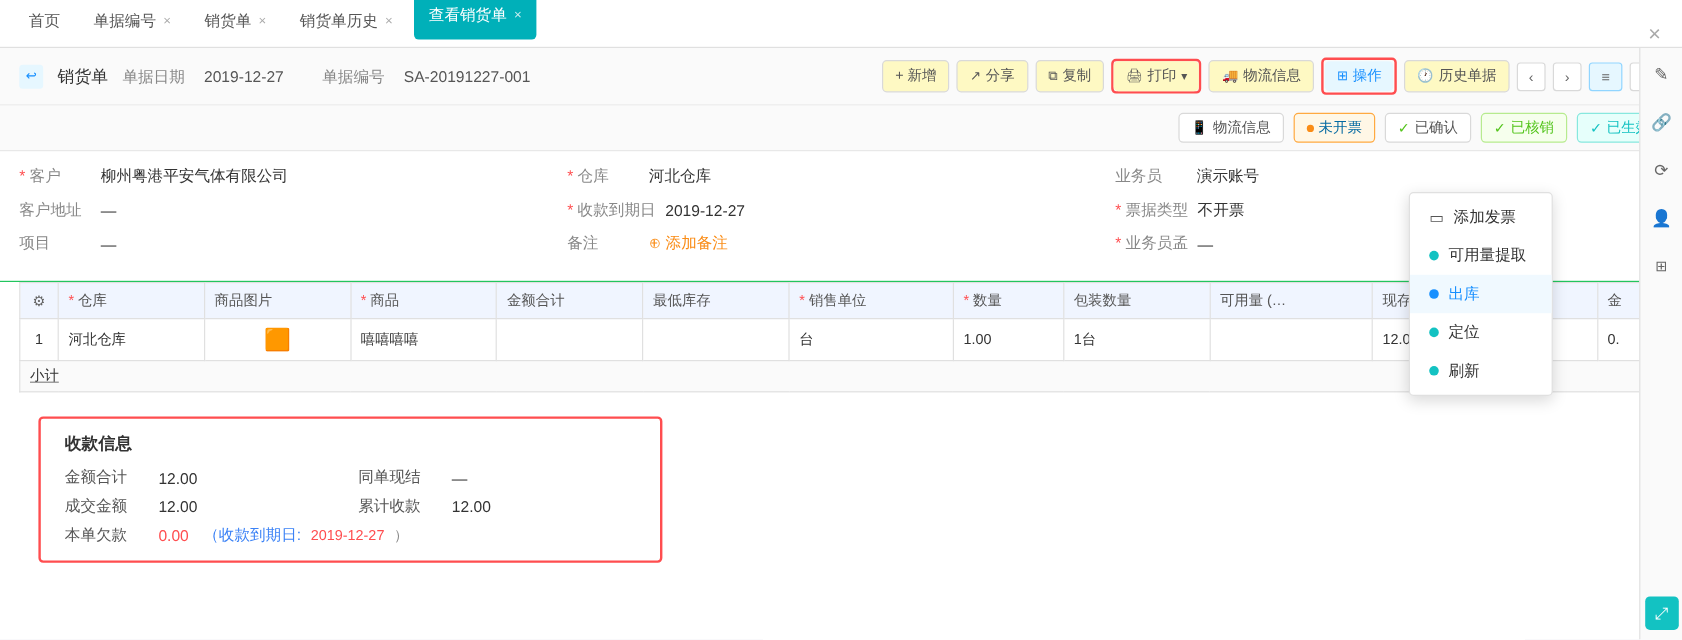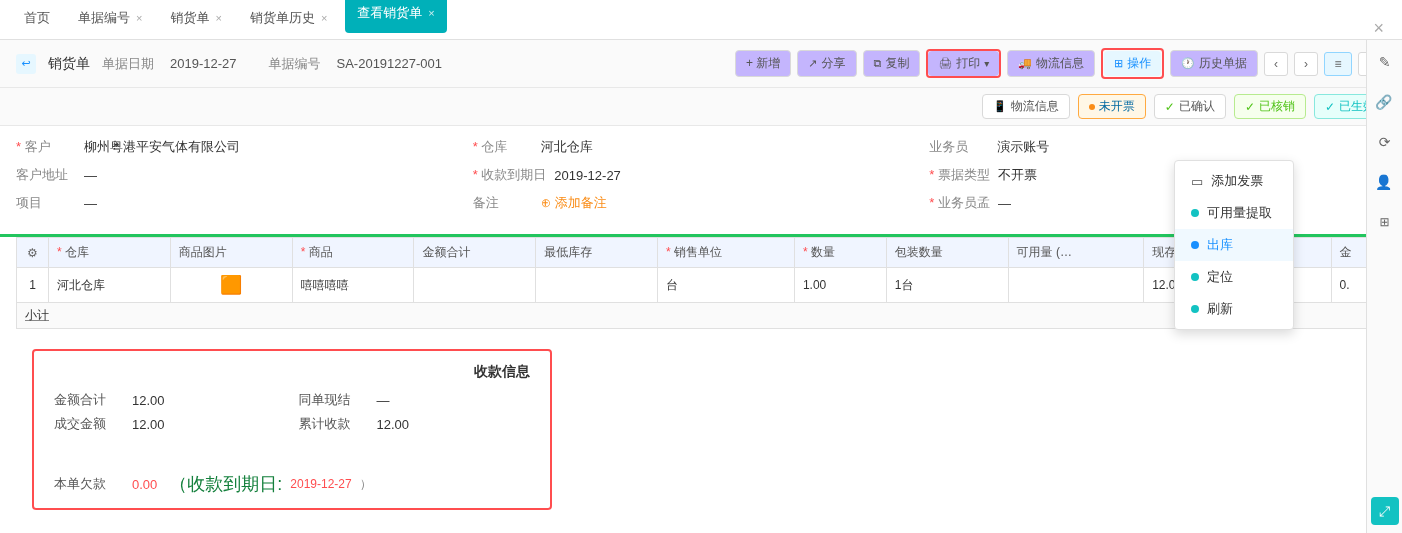--- a/index.html
+++ b/index.html
@@ -44,21 +44,21 @@
     }
     .doc-icon {
       width: 20px; height: 20px; background: #e6f7ff; border-radius: 3px;
       display: flex; align-items: center; justify-content: center;
       color: #1890ff; font-size: 11px;
     }
     .doc-title { font-size: 14px; color: #333; font-weight: 500; }
     .doc-meta { display: flex; align-items: center; gap: 16px; font-size: 13px; color: #555; }
     .toolbar-btn {
       display: flex; align-items: center; gap: 4px; padding: 4px 10px;
-      border: 1px solid #d9d9d9; background: #c4b5fd; border-radius: 4px;
+      border: 1px solid #d9d9d9; background: #fef9c3; border-radius: 4px;
       cursor: pointer; font-size: 12px; color: #555; white-space: nowrap;
     }
     .toolbar-nav-btn {
       width: 24px; height: 24px; border: 1px solid #d9d9d9; background: #fff;
       border-radius: 3px; cursor: pointer; display: flex; align-items: center; justify-content: center;
       font-size: 12px; color: #666;
     }
     .toolbar-view-btn {
       width: 28px; height: 24px; border: 1px solid #d9d9d9; background: #fff;
       border-radius: 3px; cursor: pointer; display: flex; align-items: center; justify-content: center;
@@ -74,21 +74,21 @@
     .status-btn {
       display: flex; align-items: center; gap: 4px; padding: 3px 10px;
       border: 1px solid #d9d9d9; background: #fff; border-radius: 4px;
       cursor: pointer; font-size: 12px; color: #555;
     }
     .status-btn-orange { background: #fff7e6; border-color: #ffa940; color: #0369a1; }
     .status-btn-green { background: #f6ffed; border-color: #b7eb8f; color: #52c41a; }
     .status-btn-green2 { background: #e6fffb; border-color: #87e8de; color: #13c2c2; }
 
     
-    .form-area { padding: 12px 16px; border-bottom: 3px solid #22c55e; }
+    .form-area { padding: 12px 16px; border-bottom: 1px solid #22c55e; }
     .form-row { display: flex; align-items: center; margin-bottom: 10px; gap: 0; }
     .form-field {
       display: flex; align-items: center; flex: 1; gap: 8px;
     }
     .form-label { color: #888; font-size: 13px; white-space: nowrap; min-width: 60px; }
     .form-label.required::before { content: '* '; color: #ff4d4f; }
     .form-value { color: #333; font-size: 13px; }
 
     
     .table-container { padding: 0 16px 8px; }
@@ -105,21 +105,21 @@
     .data-table tbody tr:nth-child(even) { background: #fafafa; }
     .data-table .sub-total { background: #fffbe6; color: #888; font-size: 12px; text-decoration: underline; }
     .settings-icon { color: #666; cursor: pointer; }
 
     
     .summary-box {
       border: 2px solid #ff4d4f; border-radius: 4px; padding: 12px 20px;
       margin: 8px 16px; display: inline-block; min-width: 520px;
       background: #fff;
     }
-    .summary-title { font-weight: bold; font-size: 14px; margin-bottom: 10px; text-align: right; }
+    .summary-title { font-weight: bold; font-size: 14px; margin-bottom: 10px; }
     .summary-grid { display: grid; grid-template-columns: 1fr 1fr; gap: 6px 13px; }
     .summary-row { display: flex; gap: 8px; align-items: center; font-size: 13px; }
     .summary-label { color: #555; min-width: 70px; }
     .summary-val { color: #333; }
     .summary-val-red { color: #ff4d4f; }
 
     
     .dropdown-menu {
       position: absolute; top: 120px; right: 108px; background: #fff;
       border: 1px solid #e0e0e0; border-radius: 4px; box-shadow: 0 4px 12px rgba(0,0,0,0.15);
@@ -376,24 +376,24 @@
           <span class="summary-val">—</span>
         </div>
         <div class="summary-row">
           <span class="summary-label">成交金额</span>
           <span class="summary-val">12.00</span>
         </div>
         <div class="summary-row">
           <span class="summary-label">累计收款</span>
           <span class="summary-val">12.00</span>
         </div>
-        <div class="summary-row" style="grid-column: 1 / -1; margin-top: 33px;">
+        <div class="summary-row" style="grid-column: 1 / -1;">
           <span class="summary-label">本单欠款</span>
           <span class="summary-val-red">0.00</span>
-          <span class="summary-val" style="margin-left:4px; font-size:18px; color:#15803d;">（收款到期日:</span>
+          <span class="summary-val" style="margin-left:4px; font-size:13px; color:#3b82f6;">（收款到期日:</span>
           <span class="summary-val-red" style="font-size:12px;">2019-12-27</span>
           <span class="summary-val" style="font-size:12px; color:#888;">）</span>
         </div>
       </div>
     </div>
   </div>
 
   <div class="dropdown-menu">
     <div class="dropdown-item">
       <span style="font-size:13px; color:#555;">▭</span>

